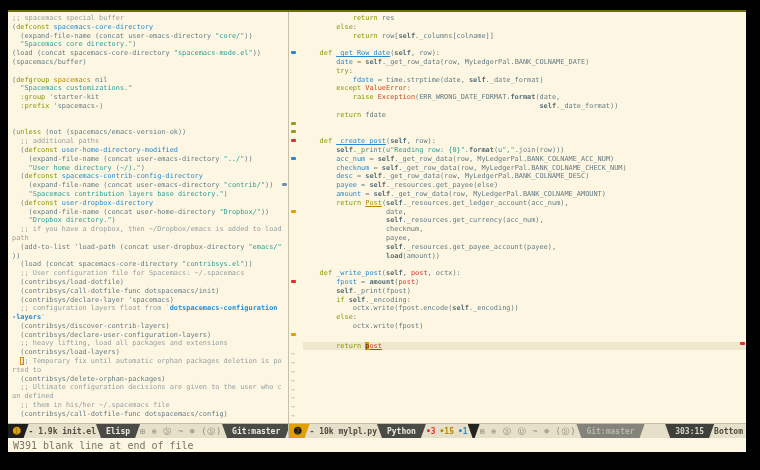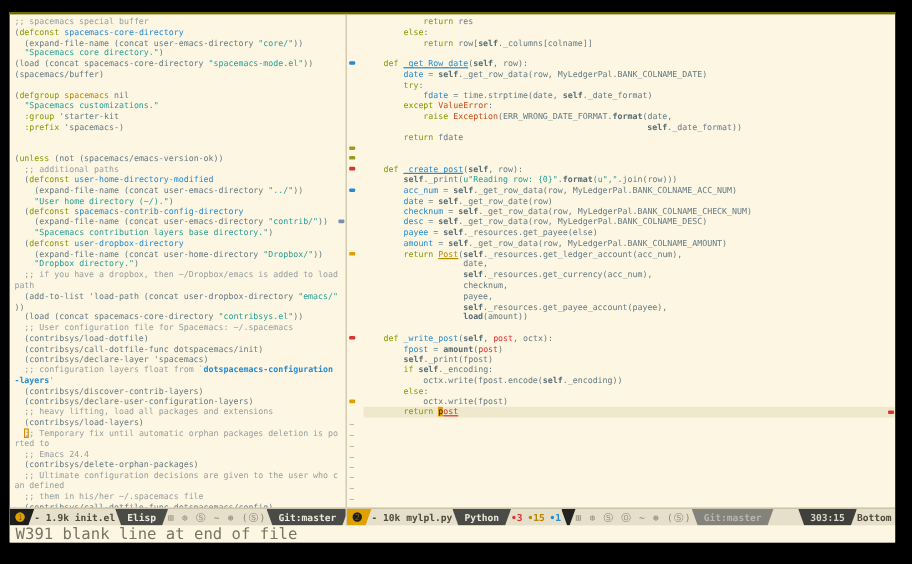--- a/index.html
+++ b/index.html
@@ -6,21 +6,21 @@
     font-family:"DejaVu Sans Mono",monospace;}
   .frame{position:absolute;left:8px;top:10px;width:738px;height:442px;background:#fdf6e3;
     border-top:2px solid #6f6f00;box-sizing:border-box;overflow:hidden;}
   .windows{display:flex;height:426px;}
   .window{position:relative;display:flex;flex-direction:column;box-sizing:border-box;overflow:hidden;}
   .window.left{width:281px;border-right:1px solid #c9c1a7;}
   .window.right{flex:1;}
   .codewrap{flex:1;display:flex;overflow:hidden;position:relative;}
   .code{flex:1;padding:2px 0 0 4px;overflow:hidden;font-size:6.9px;line-height:8.8px;}
   .cl{white-space:pre;min-height:8.8px;line-height:8.8px;}
-  .cl.hl{background:#f0e8cc;}
+  .cl.hl{background:#f0e8cc;margin-top:11px;}
   .fringe{width:10px;position:relative;flex:none;}
   .fm{position:absolute;left:2px;width:5px;height:3px;border-radius:1px;}
   .edge{position:absolute;top:0;right:0;width:6px;height:100%;pointer-events:none;}
   .edge .fm{left:auto;right:1px;}
   .tilde{position:absolute;left:2px;font-size:6.9px;line-height:8.8px;color:#a39d88;}
   
   .t-d{color:#657b83}
   .t-k{color:#859900;font-weight:normal}
   .t-n{color:#268bd2}
   .t-nu{color:#268bd2;text-decoration:underline}
@@ -48,21 +48,21 @@
   .ml-winnum-r{background:#dfa000;color:#1e1e1e;font-size:9px;}
   .ml-gitdim{background:#83837b;color:#b7b7ac;}
   .ml-pos{background:#3f3f3b;color:#d8d6c8;}
   .ml-icons{color:#8d8776;font-weight:normal;letter-spacing:1px;}
   .ml-fill{flex:1;}
   .ml-wedge{width:12px;padding:0;}
   .fc-e{color:#dc322f;margin-right:4px}
   .fc-w{color:#b58900;margin-right:4px}
   .fc-i{color:#268bd2}
   
-  .echo{height:16px;line-height:16px;padding-left:5px;font-size:13px;color:#7b7464;background:#fdf6e3;}
+  .echo{height:16px;line-height:16px;padding-left:5px;font-size:10px;color:#7b7464;background:#fdf6e3;}
 </style>
 </head>
 <body>
 
 <div class="frame">
   <div class="windows">
 
     <div class="window left">
       <div class="codewrap">
         <div class="code" id="left-code">
@@ -100,21 +100,20 @@
             <div class="cl"><span class="t-d">  (contribsys/call-dotfile-func dotspacemacs/init)</span></div>
             <div class="cl"><span class="t-d">  (contribsys/declare-layer 'spacemacs)</span></div>
             <div class="cl"><span class="t-c">  ;; configuration layers float from `</span><span class="t-cb">dotspacemacs-configuration</span></div>
             <div class="cl"><span class="t-cb">-layers</span><span class="t-c">'</span></div>
             <div class="cl"><span class="t-d">  (contribsys/discover-contrib-layers)</span></div>
             <div class="cl"><span class="t-d">  (contribsys/declare-user-configuration-layers)</span></div>
             <div class="cl"><span class="t-c">  ;; heavy lifting, load all packages and extensions</span></div>
             <div class="cl"><span class="t-d">  (contribsys/load-layers)</span></div>
             <div class="cl"><span class="t-c">  </span><span class="t-hc">;</span><span class="t-c">; Temporary fix until automatic orphan packages deletion is po</span></div>
             <div class="cl"><span class="t-c">rted to</span></div>
-            <div class="cl"><span class="t-c">  ;; Emacs 24.4</span></div>
             <div class="cl"><span class="t-d">  (contribsys/delete-orphan-packages)</span></div>
             <div class="cl"><span class="t-c">  ;; Ultimate configuration decisions are given to the user who c</span></div>
             <div class="cl"><span class="t-c">an defined</span></div>
             <div class="cl"><span class="t-c">  ;; them in his/her ~/.spacemacs file</span></div>
             <div class="cl"><span class="t-d">  (contribsys/call-dotfile-func dotspacemacs/config)</span></div>
           </div>
         <div class="edge" id="left-edge">
             <div class="fm" style="top: 171.2px; background: rgb(125, 143, 168);"></div>
           </div>
       </div>
@@ -160,21 +159,20 @@
             <div class="cl"><span class="t-d">            </span><span class="t-n">fdate</span><span class="t-d"> = time.strptime(date, </span><span class="t-b">self</span><span class="t-d">._date_format)</span></div>
             <div class="cl"><span class="t-d">        </span><span class="t-k">except</span><span class="t-d"> </span><span class="t-o">ValueError</span><span class="t-d">:</span></div>
             <div class="cl"><span class="t-d">            </span><span class="t-k">raise</span><span class="t-d"> </span><span class="t-o">Exception</span><span class="t-d">(ERR_WRONG_DATE_FORMAT.</span><span class="t-b">format</span><span class="t-d">(date,</span></div>
             <div class="cl"><span class="t-d">                                                         </span><span class="t-b">self</span><span class="t-d">._date_format))</span></div>
             <div class="cl"><span class="t-d">        </span><span class="t-k">return</span><span class="t-d"> fdate</span></div>
             <div class="cl">&nbsp;</div>
             <div class="cl">&nbsp;</div>
             <div class="cl"><span class="t-d">    </span><span class="t-k">def</span><span class="t-d"> </span><span class="t-nu">_create_post</span><span class="t-d">(</span><span class="t-b">self</span><span class="t-d">, row):</span></div>
             <div class="cl"><span class="t-d">        </span><span class="t-b">self</span><span class="t-d">._print(</span><span class="t-s">u"Reading row: {0}"</span><span class="t-d">.</span><span class="t-b">format</span><span class="t-d">(</span><span class="t-s">u","</span><span class="t-d">.join(row)))</span></div>
             <div class="cl"><span class="t-d">        </span><span class="t-n">acc_num</span><span class="t-d"> = </span><span class="t-b">self</span><span class="t-d">._get_row_data(row, MyLedgerPal.BANK_COLNAME_ACC_NUM)</span></div>
-            <div class="cl"><span class="t-d">        </span><span class="t-n">date</span><span class="t-d"> = </span><span class="t-b">self</span><span class="t-d">._get_row_date(row)</span></div>
             <div class="cl"><span class="t-d">        </span><span class="t-n">checknum</span><span class="t-d"> = </span><span class="t-b">self</span><span class="t-d">._get_row_data(row, MyLedgerPal.BANK_COLNAME_CHECK_NUM)</span></div>
             <div class="cl"><span class="t-d">        </span><span class="t-n">desc</span><span class="t-d"> = </span><span class="t-b">self</span><span class="t-d">._get_row_data(row, MyLedgerPal.BANK_COLNAME_DESC)</span></div>
             <div class="cl"><span class="t-d">        </span><span class="t-n">payee</span><span class="t-d"> = </span><span class="t-b">self</span><span class="t-d">._resources.get_payee(else)</span></div>
             <div class="cl"><span class="t-d">        </span><span class="t-n">amount</span><span class="t-d"> = </span><span class="t-b">self</span><span class="t-d">._get_row_data(row, MyLedgerPal.BANK_COLNAME_AMOUNT)</span></div>
             <div class="cl"><span class="t-d">        </span><span class="t-k">return</span><span class="t-d"> </span><span class="t-yu">Post</span><span class="t-d">(</span><span class="t-b">self</span><span class="t-d">._resources.get_ledger_account(acc_num),</span></div>
             <div class="cl"><span class="t-d">                    date,</span></div>
             <div class="cl"><span class="t-d">                    </span><span class="t-b">self</span><span class="t-d">._resources.get_currency(acc_num),</span></div>
             <div class="cl"><span class="t-d">                    checknum,</span></div>
             <div class="cl"><span class="t-d">                    payee,</span></div>
             <div class="cl"><span class="t-d">                    </span><span class="t-b">self</span><span class="t-d">._resources.get_payee_account(payee),</span></div>

